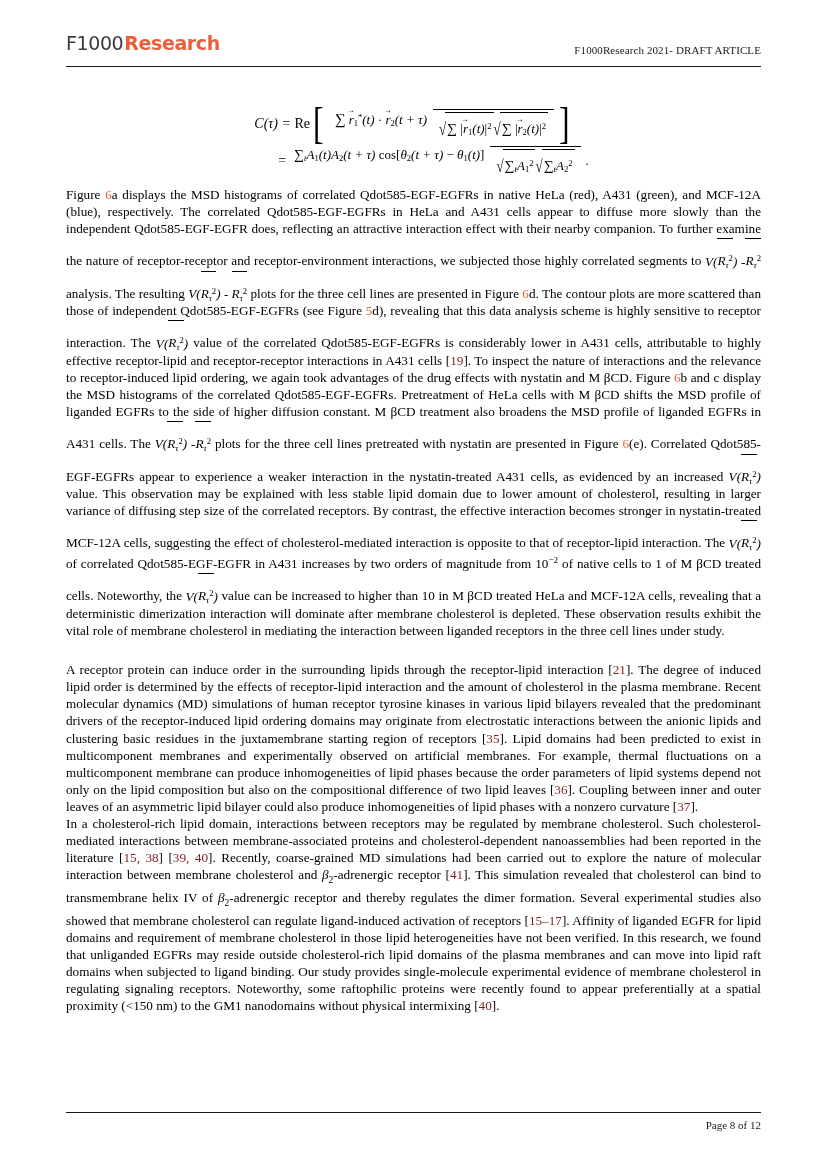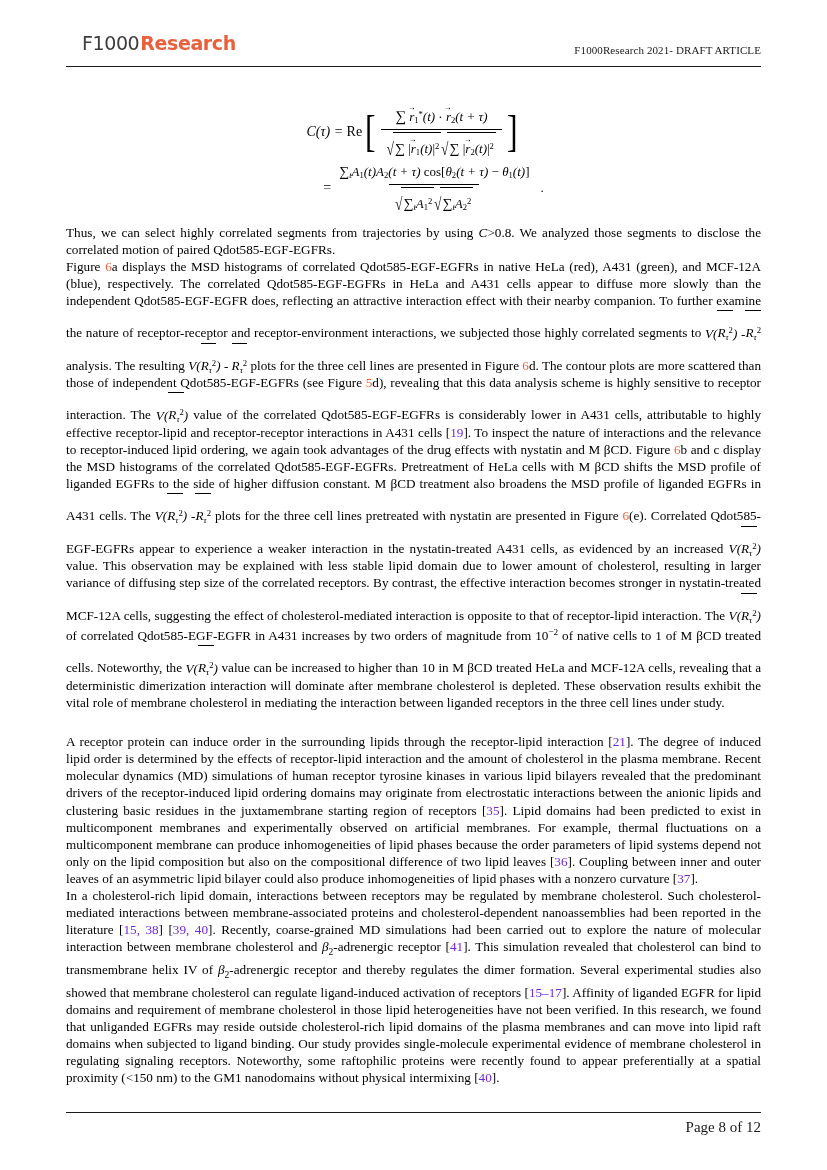--- a/index.html
+++ b/index.html
@@ -26,21 +26,21 @@
   
   .header {
     position: absolute;
     left: 66px;
     top: 32px;
     width: 695px;
     height: 32px;
   }
   .logo {
     position: absolute;
-    left: 16px;
+    left: 0;
     top: 0;
     font-family: "DejaVu Sans", "Liberation Sans", sans-serif;
     font-size: 19px;
     letter-spacing: -0.4px;
     white-space: nowrap;
   }
   .logo .f1000 {
     color: #3d3d3d;
     font-weight: 400;
   }
@@ -75,21 +75,21 @@
     top: 1112px;
     width: 695px;
     height: 0;
     border-top: 1.1px solid #1a1a1a;
   }
   .footer-right {
     position: absolute;
     right: 66px;
     top: 1119px;
     font-family: "Liberation Serif", serif;
-    font-size: 15px;
+    font-size: 11px;
     color: #1a1a1a;
     white-space: nowrap;
   }
 
   
   .content {
     position: absolute;
     left: 66px;
     top: 100px;
     width: 695px;
@@ -118,22 +118,22 @@
     padding-left: 40px;
   }
   .mi { font-style: italic; font-family: "Liberation Serif", serif; }
   .mup { font-style: normal; }
   .sub { font-size: 0.66em; vertical-align: -0.28em; font-style: italic;}
   .subn { font-size: 0.66em; vertical-align: -0.28em; font-style: normal;}
   .sup { font-size: 0.66em; vertical-align: 0.48em; font-style: normal;}
 
   .frac {
     display: inline-flex;
-    flex-direction: column;
-    align-items: center;
+    flex-direction: row;
+    align-items: flex-start;
     vertical-align: middle;
     margin: 0 2px;
   }
   .frac .num {
     padding: 0 6px 2px 6px;
     white-space: nowrap;
     line-height: 1.35;
   }
   .frac .den {
     border-top: 1.1px solid #000;
@@ -189,21 +189,21 @@
   
   p.body {
     margin: 0;
     font-size: 13.2px;
     line-height: 17.1px;
     text-align: justify;
     text-justify: inter-word;
     color: #000;
     hyphens: none;
   }
-  .cite { color: #6d28d9; }
+  .cite { color: #7f1d1d; }
   .figref { color: #e8603c; }
 
   
   h2.section {
     font-family: "DejaVu Sans", "Liberation Sans", sans-serif;
     font-size: 14.5px;
     font-weight: 700;
     color: #3c4a5a;
     margin: 0;
     padding: 0;
@@ -241,21 +241,20 @@
       <div class="eq-row2">
         <span style="font-size:14px;">=</span>
         <span class="frac">
           <span class="num"><span style="font-size:14px;">∑</span><span class="sub">t</span><span class="mi">A</span><span class="subn">1</span><span class="mi">(t)A</span><span class="subn">2</span><span class="mi">(t&nbsp;+&nbsp;τ)</span>&nbsp;<span class="mup">cos</span>[<span class="mi">θ</span><span class="subn">2</span><span class="mi">(t&nbsp;+&nbsp;τ)</span>&nbsp;−&nbsp;<span class="mi">θ</span><span class="subn">1</span><span class="mi">(t)</span>]</span>
           <span class="den"><span class="sqrt"><span class="radsign">√</span><span class="radicand"><span style="font-size:14px;">∑</span><span class="sub">t</span><span class="mi">A</span><span class="subn">1</span><span class="sup">2</span></span></span><span class="sqrt"><span class="radsign">√</span><span class="radicand"><span style="font-size:14px;">∑</span><span class="sub">t</span><span class="mi">A</span><span class="subn">2</span><span class="sup">2</span></span></span></span>
         </span>
         <span class="eqnum-dot">.</span>
       </div>
     </div>
 
-    <p class="body"><span>Thus, we can select highly correlated segments from trajectories by using </span><span class="mi">C</span><span>&gt;0.8. We analyzed those segments to disclose the correlated motion of paired Qdot585-EGF-EGFRs.</span></p>
 
     <p class="body"><span>Figure </span><span class="figref">6</span><span>a displays the MSD histograms of correlated Qdot585-EGF-EGFRs in native HeLa (red), A431 (green), and MCF-12A (blue), respectively. The correlated Qdot585-EGF-EGFRs in HeLa and A431 cells appear to diffuse more slowly than the independent Qdot585-EGF-EGFR does, reflecting an attractive interaction effect with their nearby companion. To further examine the nature of receptor-receptor and receptor-environment interactions, we subjected those highly correlated segments to </span><span class="imath"><i>V</i>(<span class="ovl"><i>R</i><span class="sub">τ</span><span class="sup">2</span></span>)&nbsp;-<span class="ovl"><i>R</i><span class="sub">τ</span><span class="sup">2</span></span></span><span> analysis. The resulting </span><span class="imath"><i>V</i>(<span class="ovl"><i>R</i><span class="sub">τ</span><span class="sup">2</span></span>)&nbsp;-&nbsp;<span class="ovl"><i>R</i><span class="sub">τ</span><span class="sup">2</span></span></span><span> plots for the three cell lines are presented in Figure </span><span class="figref">6</span><span>d. The contour plots are more scattered than those of independent Qdot585-EGF-EGFRs (see Figure </span><span class="figref">5</span><span>d), revealing that this data analysis scheme is highly sensitive to receptor interaction. The </span><span class="imath"><i>V</i>(<span class="ovl"><i>R</i><span class="sub">τ</span><span class="sup">2</span></span>)</span><span> value of the correlated Qdot585-EGF-EGFRs is considerably lower in A431 cells, attributable to highly effective receptor-lipid and receptor-receptor interactions in A431 cells [</span><span class="cite">19</span><span>]. To inspect the nature of interactions and the relevance to receptor-induced lipid ordering, we again took advantages of the drug effects with nystatin and M βCD. Figure </span><span class="figref">6</span><span>b and c display the MSD histograms of the correlated Qdot585-EGF-EGFRs. Pretreatment of HeLa cells with M βCD shifts the MSD profile of liganded EGFRs to the side of higher diffusion constant. M βCD treatment also broadens the MSD profile of liganded EGFRs in A431 cells. The </span><span class="imath"><i>V</i>(<span class="ovl"><i>R</i><span class="sub">τ</span><span class="sup">2</span></span>)&nbsp;-<span class="ovl"><i>R</i><span class="sub">τ</span><span class="sup">2</span></span></span><span> plots for the three cell lines pretreated with nystatin are presented in Figure </span><span class="figref">6</span><span>(e). Correlated Qdot585-EGF-EGFRs appear to experience a weaker interaction in the nystatin-treated A431 cells, as evidenced by an increased </span><span class="imath"><i>V</i>(<span class="ovl"><i>R</i><span class="sub">τ</span><span class="sup">2</span></span>)</span><span> value. This observation may be explained with less stable lipid domain due to lower amount of cholesterol, resulting in larger variance of diffusing step size of the correlated receptors. By contrast, the effective interaction becomes stronger in nystatin-treated MCF-12A cells, suggesting the effect of cholesterol-mediated interaction is opposite to that of receptor-lipid interaction. The </span><span class="imath"><i>V</i>(<span class="ovl"><i>R</i><span class="sub">τ</span><span class="sup">2</span></span>)</span><span> of correlated Qdot585-EGF-EGFR in A431 increases by two orders of magnitude from 10</span><sup style="font-size:0.7em;">−2</sup><span> of native cells to 1 of M βCD treated cells. Noteworthy, the </span><span class="imath"><i>V</i>(<span class="ovl"><i>R</i><span class="sub">τ</span><span class="sup">2</span></span>)</span><span> value can be increased to higher than 10 in M βCD treated HeLa and MCF-12A cells, revealing that a deterministic dimerization interaction will dominate after membrane cholesterol is depleted. These observation results exhibit the vital role of membrane cholesterol in mediating the interaction between liganded receptors in the three cell lines under study.</span></p>
 
     <div class="sec-gap"></div>
 
 
     <p class="body"><span>A receptor protein can induce order in the surrounding lipids through the receptor-lipid interaction [</span><span class="cite">21</span><span>]. The degree of induced lipid order is determined by the effects of receptor-lipid interaction and the amount of cholesterol in the plasma membrane. Recent molecular dynamics (MD) simulations of human receptor tyrosine kinases in various lipid bilayers revealed that the predominant drivers of the receptor-induced lipid ordering domains may originate from electrostatic interactions between the anionic lipids and clustering basic residues in the juxtamembrane starting region of receptors [</span><span class="cite">35</span><span>]. Lipid domains had been predicted to exist in multicomponent membranes and experimentally observed on artificial membranes. For example, thermal fluctuations on a multicomponent membrane can produce inhomogeneities of lipid phases because the order parameters of lipid systems depend not only on the lipid composition but also on the compositional difference of two lipid leaves [</span><span class="cite">36</span><span>]. Coupling between inner and outer leaves of an asymmetric lipid bilayer could also produce inhomogeneities of lipid phases with a nonzero curvature [</span><span class="cite">37</span><span>].</span></p>
 
     <p class="body"><span>In a cholesterol-rich lipid domain, interactions between receptors may be regulated by membrane cholesterol. Such cholesterol-mediated interactions between membrane-associated proteins and cholesterol-dependent nanoassemblies had been reported in the literature [</span><span class="cite">15, 38</span><span>] [</span><span class="cite">39, 40</span><span>]. Recently, coarse-grained MD simulations had been carried out to explore the nature of molecular interaction between membrane cholesterol and </span><i>β</i><sub style="font-size:0.72em;">2</sub><span>-adrenergic receptor [</span><span class="cite">41</span><span>]. This simulation revealed that cholesterol can bind to transmembrane helix IV of </span><i>β</i><sub style="font-size:0.72em;">2</sub><span>-adrenergic receptor and thereby regulates the dimer formation. Several experimental studies also showed that membrane cholesterol can regulate ligand-induced activation of receptors [</span><span class="cite">15–17</span><span>]. Affinity of liganded EGFR for lipid domains and requirement of membrane cholesterol in those lipid heterogeneities have not been verified. In this research, we found that unliganded EGFRs may reside outside cholesterol-rich lipid domains of the plasma membranes and can move into lipid raft domains when subjected to ligand binding. Our study provides single-molecule experimental evidence of membrane cholesterol in regulating signaling receptors. Noteworthy, some raftophilic proteins were recently found to appear preferentially at a spatial proximity (&lt;150 nm) to the GM1 nanodomains without physical intermixing [</span><span class="cite">40</span><span>].</span></p>
 

